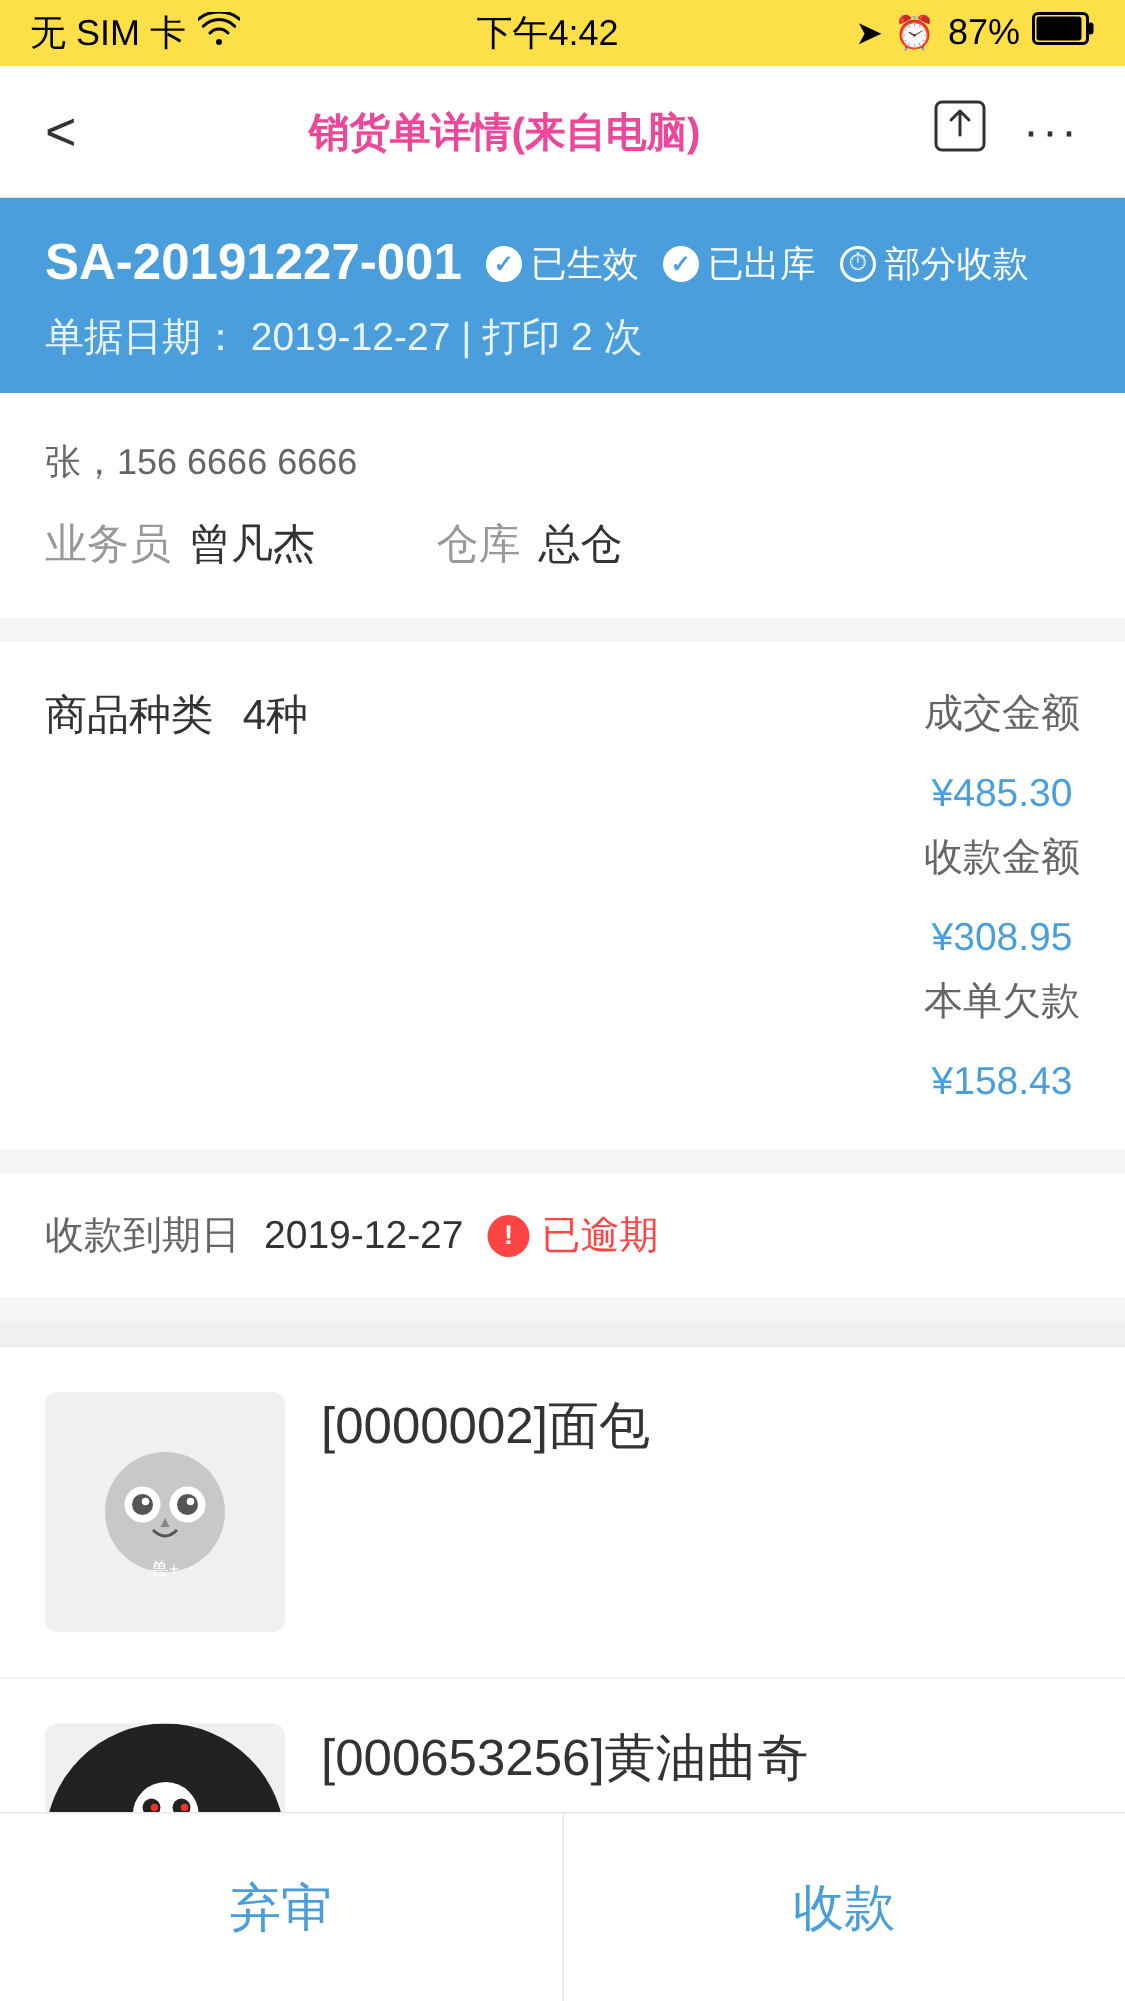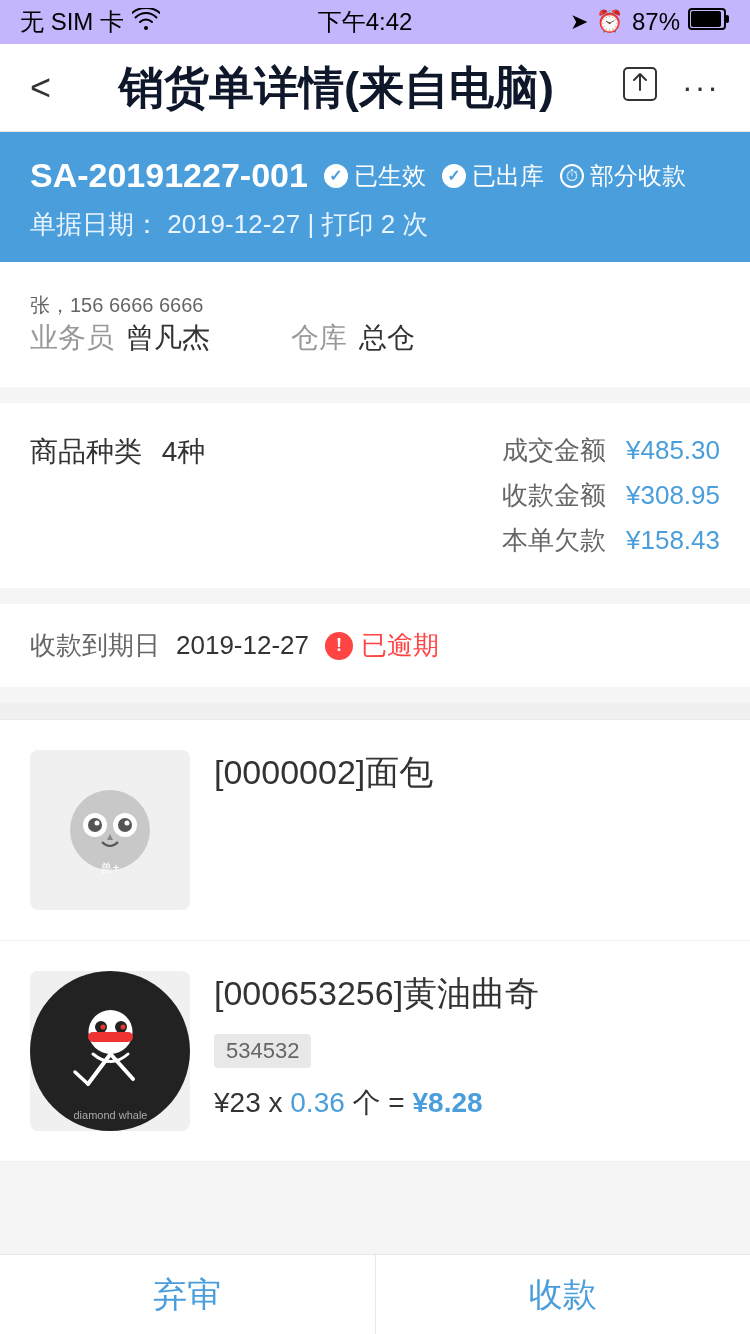--- a/index.html
+++ b/index.html
@@ -9,21 +9,21 @@
       background: #f5f5f5;
       width: 750px;
       min-height: 1334px;
       overflow-x: hidden;
       font-size: 28px;
     }
 
     
     .status-bar {
       height: 44px;
-      background: #c4b5fd;
+      background: #fde047;
       display: flex;
       align-items: center;
       justify-content: space-between;
       padding: 0 20px;
       font-size: 24px;
       font-weight: 500;
     }
     .status-left {
       display: flex;
       align-items: center;
@@ -39,23 +39,23 @@
     .nav-bar {
       height: 88px;
       background: #fff;
       display: flex;
       align-items: center;
       justify-content: space-between;
       padding: 0 30px;
       border-bottom: 1px solid #e8e8e8;
     }
     .nav-title {
-      font-size: 45px;
+      font-size: 27px;
       font-weight: 600;
-      color: #0f172a;
+      color: #ec4899;
     }
     .nav-left, .nav-right {
       display: flex;
       align-items: center;
       gap: 24px;
     }
     .nav-icon {
       font-size: 32px;
       color: #333;
     }
@@ -137,22 +137,23 @@
     .avatar svg {
       width: 50px;
       height: 50px;
     }
     .customer-name {
       font-size: 40px;
       font-weight: 600;
       color: #333;
     }
     .customer-detail {
-      font-size: 20px;
+      font-size: 24px;
       color: #666;
+      margin-bottom: 20px;
     }
     .customer-meta {
       display: flex;
       gap: 81px;
       font-size: 28px;
       color: #666;
     }
     .customer-meta-item {
       display: flex;
       gap: 12px;
@@ -184,20 +185,21 @@
       display: flex;
       flex-direction: column;
       align-items: flex-end;
       gap: 10px;
     }
     .stats-row {
       display: flex;
       align-items: center;
       gap: 20px;
       font-size: 26px;
+      flex-direction: column;
     }
     .stats-label { color: #666; }
     .stats-value { color: #4A9EDB; font-weight: 500; }
 
     
     .due-section {
       background: #fff;
       padding: 24px 30px;
       margin-bottom: 16px;
       display: flex;
@@ -313,21 +315,21 @@
       color: #4A9EDB;
       font-weight: 600;
     }
 
     
     .action-bar {
       position: fixed;
       bottom: 0;
       left: 0;
       width: 750px;
-      height: 80px;
+      height: 126px;
       background: #fff;
       border-top: 1px solid #e8e8e8;
       display: flex;
     }
     .action-btn {
       flex: 1;
       display: flex;
       align-items: center;
       justify-content: center;
       font-size: 34px;

